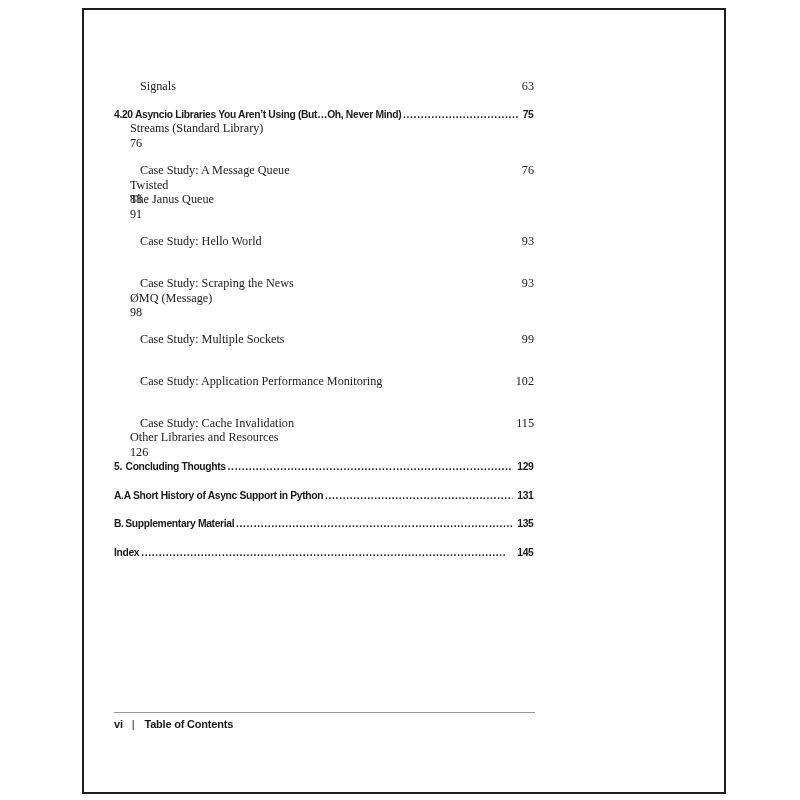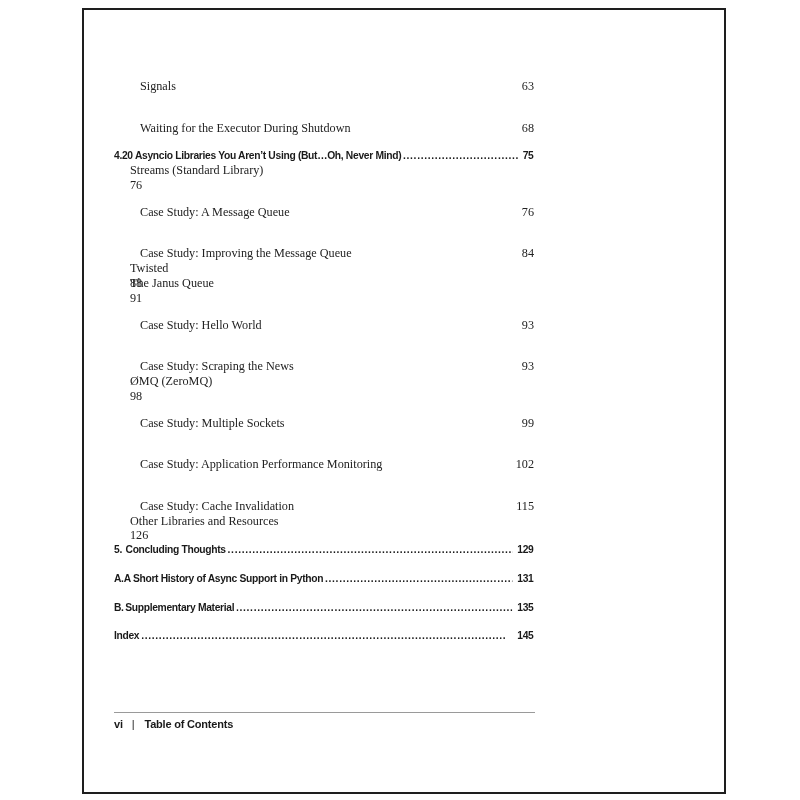--- a/index.html
+++ b/index.html
@@ -48,49 +48,39 @@
 <body>
 
 <div class="page"></div>
 
 <div class="toc">
   <div class="row lvl2">
     <span class="title">Signals</span>
     <span class="fill"></span>
     <span class="page-num">63</span>
   </div>
-  <div class="row lvl2">
-    <span class="title">Waiting for the Executor During Shutdown</span>
-    <span class="fill"></span>
-    <span class="page-num">68</span>
-  </div>
 
   <div class="gap"></div>
 
   <div class="row chap">
     <span class="num">4.</span>
     <span class="title">20 Asyncio Libraries You Aren’t Using (But…Oh, Never Mind)</span>
     <span class="fill"></span>
     <span class="page-num">75</span>
   </div>
 
   <div class="row lvl1">
       <span class="title">Streams (Standard Library)</span>
       <span class="fill"></span>
       <span class="page-num">76</span>
     </div>
   <div class="row lvl2">
       <span class="title">Case Study: A Message Queue</span>
       <span class="fill"></span>
       <span class="page-num">76</span>
-    </div>
-  <div class="row lvl2">
-      <span class="title">Case Study: Improving the Message Queue</span>
-      <span class="fill"></span>
-      <span class="page-num">84</span>
     </div>
   <div class="row lvl1">
       <span class="title">Twisted</span>
       <span class="fill"></span>
       <span class="page-num">88</span>
     </div>
   <div class="row lvl1">
       <span class="title">The Janus Queue</span>
       <span class="fill"></span>
       <span class="page-num">91</span>
@@ -99,21 +89,21 @@
       <span class="title">Case Study: Hello World</span>
       <span class="fill"></span>
       <span class="page-num">93</span>
     </div>
   <div class="row lvl2">
       <span class="title">Case Study: Scraping the News</span>
       <span class="fill"></span>
       <span class="page-num">93</span>
     </div>
   <div class="row lvl1">
-      <span class="title">ØMQ (ZeroMQ)</span>
+      <span class="title">ØMQ (Message)</span>
       <span class="fill"></span>
       <span class="page-num">98</span>
     </div>
   <div class="row lvl2">
       <span class="title">Case Study: Multiple Sockets</span>
       <span class="fill"></span>
       <span class="page-num">99</span>
     </div>
   <div class="row lvl2">
       <span class="title">Case Study: Application Performance Monitoring</span>

